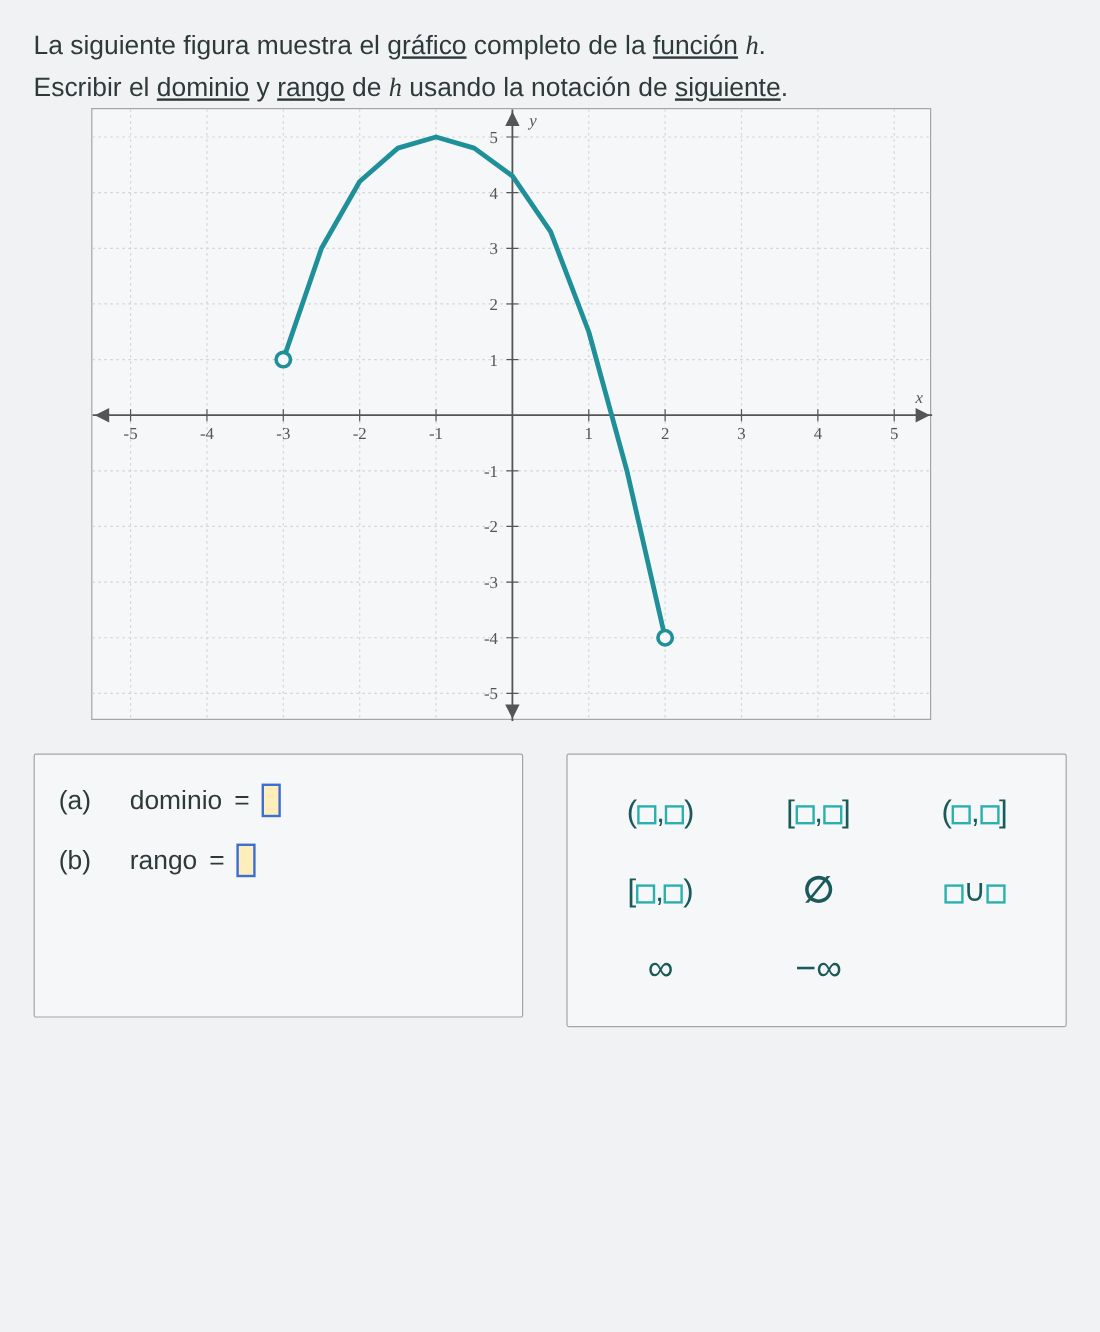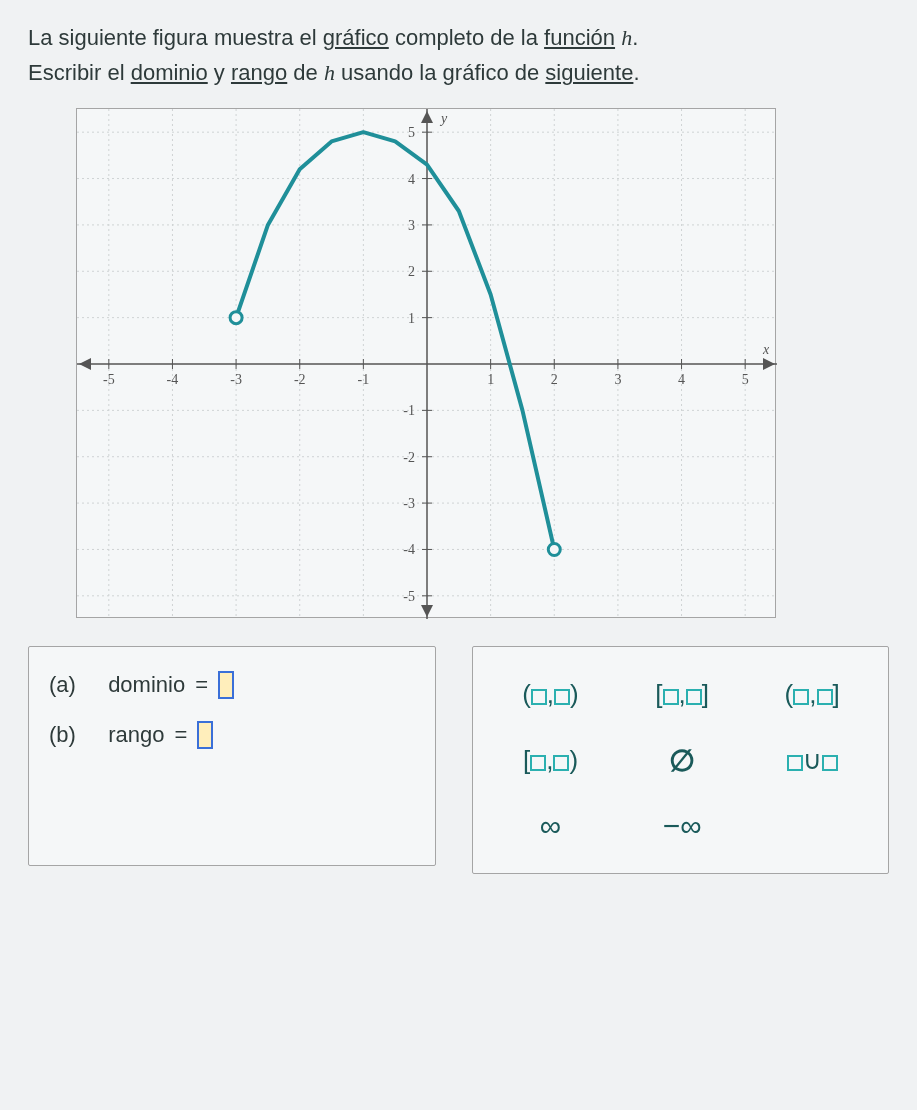--- a/index.html
+++ b/index.html
@@ -7,21 +7,20 @@
     margin: 0;
     padding: 20px 28px;
     font-family: Arial, Helvetica, sans-serif;
     background: #f0f2f3;
     color: #2e3a3a;
     width: 917px;
   }
   .prompt {
     font-size: 22px;
     line-height: 1.6;
-    margin-bottom: 18px;
   }
   .ulink { text-decoration: underline; color: #2e3a3a; }
   .mathvar { font-family: Georgia, 'Times New Roman', serif; font-style: italic; }
   .graph-box {
     border: 1px solid #a5a5a5;
     width: 700px;
     height: 510px;
     background: #f5f7f8;
     position: relative;
     margin: 0 0 28px 48px;
@@ -67,21 +66,21 @@
   }
   .infty { font-size: 30px; }
   .empty-set { font-size: 30px; font-weight: bold; }
 </style>
 </head>
 <body>
 
 <div class="prompt">
   <span>La siguiente figura muestra el </span><span class="ulink">gráfico</span><span> completo de la </span><span class="ulink">función</span>
   <span class="mathvar">h</span><span>.</span><br>
-  <span>Escribir el </span><span class="ulink">dominio</span><span> y </span><span class="ulink">rango</span><span> de </span><span class="mathvar">h</span><span> usando la gráfico de </span><span class="ulink">siguiente</span><span>.</span>
+  <span>Escribir el </span><span class="ulink">dominio</span><span> y </span><span class="ulink">rango</span><span> de </span><span class="mathvar">h</span><span> usando la notación de </span><span class="ulink">siguiente</span><span>.</span>
 </div>
 
 <div class="graph-box">
   <svg id="graph-svg" width="700" height="510">
       <line x1="31.818181818181817" y1="0" x2="31.818181818181817" y2="510" stroke="#cfd3d4" stroke-width="1" stroke-dasharray="2,3"></line>
       <line x1="95.45454545454545" y1="0" x2="95.45454545454545" y2="510" stroke="#cfd3d4" stroke-width="1" stroke-dasharray="2,3"></line>
       <line x1="159.0909090909091" y1="0" x2="159.0909090909091" y2="510" stroke="#cfd3d4" stroke-width="1" stroke-dasharray="2,3"></line>
       <line x1="222.72727272727272" y1="0" x2="222.72727272727272" y2="510" stroke="#cfd3d4" stroke-width="1" stroke-dasharray="2,3"></line>
       <line x1="286.3636363636364" y1="0" x2="286.3636363636364" y2="510" stroke="#cfd3d4" stroke-width="1" stroke-dasharray="2,3"></line>
       <line x1="413.6363636363636" y1="0" x2="413.6363636363636" y2="510" stroke="#cfd3d4" stroke-width="1" stroke-dasharray="2,3"></line>

